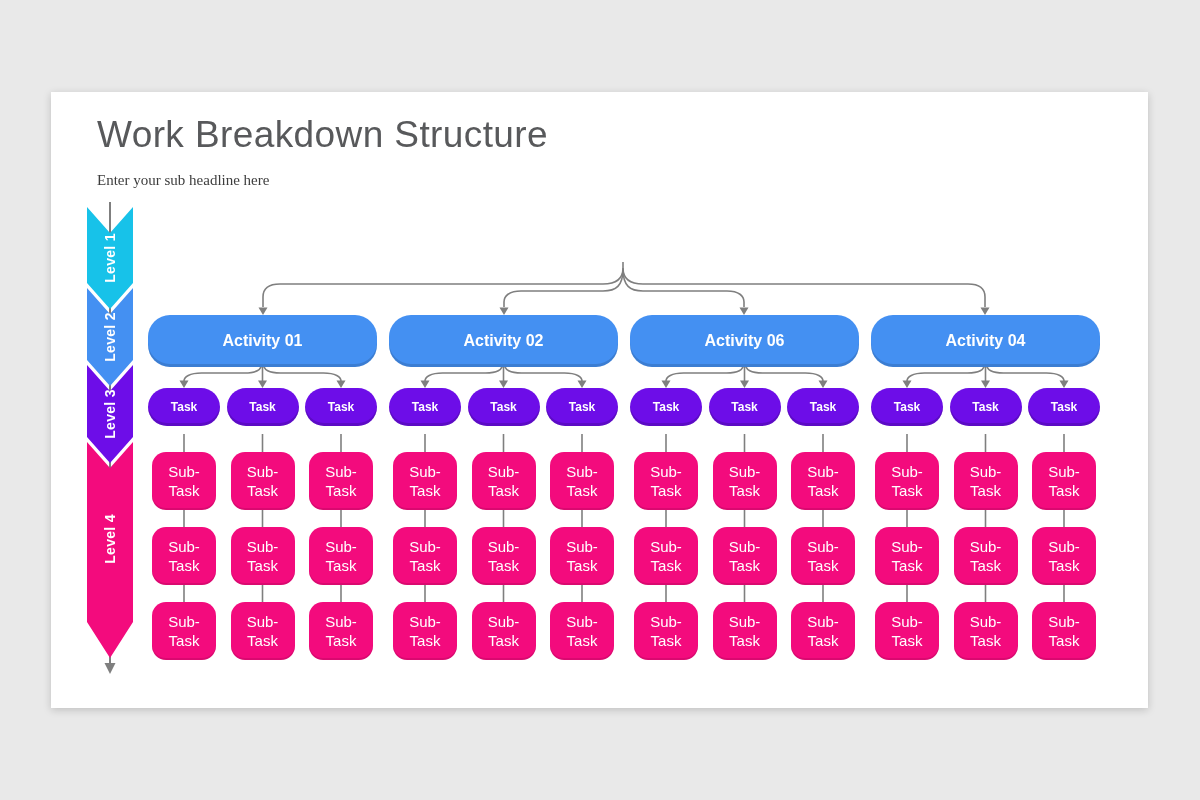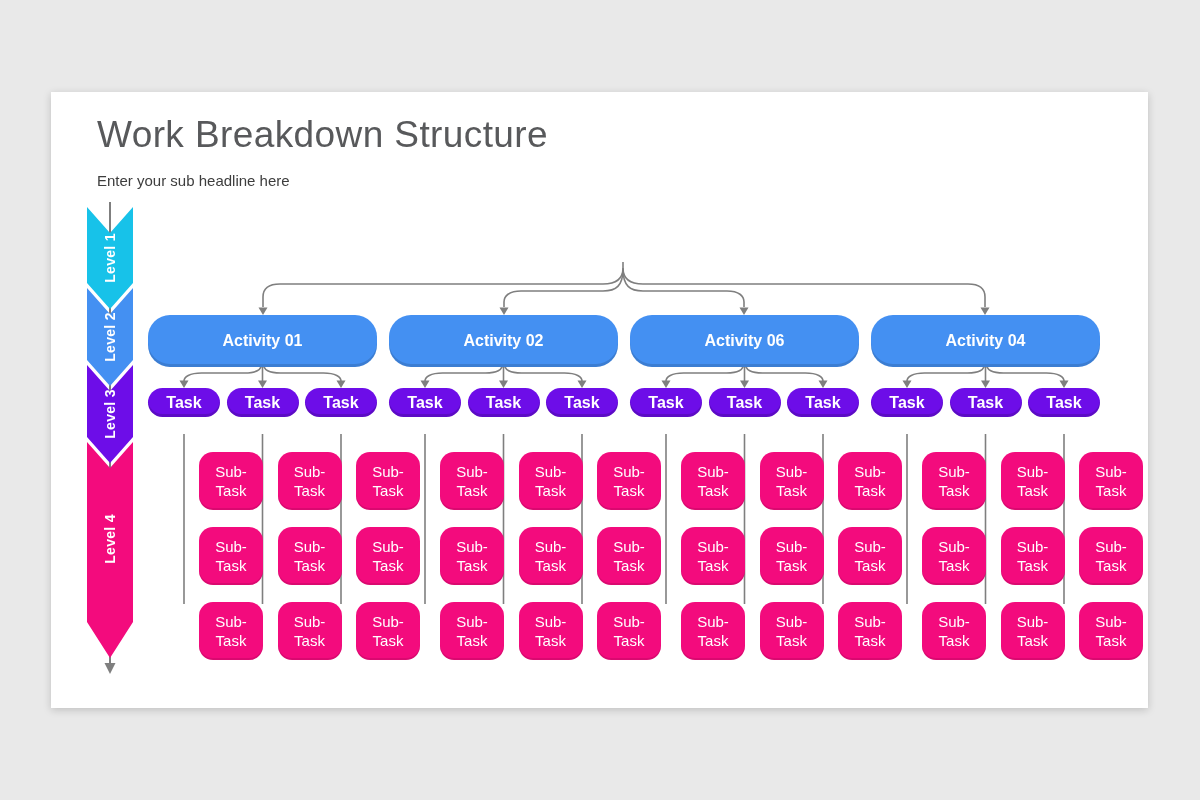--- a/index.html
+++ b/index.html
@@ -13,46 +13,46 @@
     background:var(--card,#ffffff);
     box-shadow:0 2px 8px rgba(0,0,0,.18);
   }
   .page-title{
     position:absolute;left:46px;top:22px;margin:0;
     font-size:37px;font-weight:400;letter-spacing:.4px;
     color:var(--titlec,#58595b);
   }
   .page-subtitle{
     position:absolute;left:46px;top:80px;margin:0;
-    font-size:15px;font-weight:400;color:#3d3d3d;
+    font-size:15px;font-weight:400;color:#3d3d3d;font-family:Liberation Serif, serif;
   }
   svg.lines{position:absolute;left:0;top:0;pointer-events:none;}
   .node{
     position:absolute;display:flex;align-items:center;justify-content:center;
     color:#fff;font-weight:700;box-sizing:border-box;text-align:center;
   }
   .project{
     left:299px;top:127px;width:547px;height:43px;border-radius:22px;
     background:var(--c1,#17c2e9);font-size:16px;letter-spacing:.6px;
     box-shadow:inset 0 -3px 0 rgba(0,0,0,.13);
   }
   .activity{
     top:223px;width:229px;height:52px;border-radius:22px;
     background:var(--c2,#4490f2);font-size:16px;
     box-shadow:inset 0 -3px 0 rgba(0,0,0,.13);
   }
   .task{
-    top:296px;width:72px;height:29px;border-radius:23px;
-    background:var(--c3,#6d0de8);font-size:16px;
+    top:296px;width:72px;height:38px;border-radius:23px;
+    background:var(--c3,#6d0de8);font-size:12px;
     box-shadow:inset 0 -3px 0 rgba(0,0,0,.15);
   }
   .sub{
     width:64px;height:58px;border-radius:14px;
     background:var(--c4,#f30b7d);font-size:15px;font-weight:400;line-height:19px;
-    padding:15px 4px;box-shadow:inset 0 -2px 0 rgba(0,0,0,.10);margin-left:47px;
+    padding:15px 4px;box-shadow:inset 0 -2px 0 rgba(0,0,0,.10);
   }
   .level-label{
     position:absolute;transform:translate(-50%,-50%) rotate(-90deg);
     color:#fff;font-size:14px;font-weight:700;white-space:nowrap;letter-spacing:.3px;
   }
   .ch-line{stroke:var(--cg,#7f7f7f);stroke-width:2;fill:none;}
   .conn{stroke:var(--cg,#7f7f7f);stroke-width:1.6;fill:none;}
   .tri{fill:var(--cg,#7f7f7f);stroke:none;}
   .lv1{fill:var(--c1,#17c2e9);} .lv2{fill:var(--c2,#4490f2);}
   .lv3{fill:var(--c3,#6d0de8);} .lv4{fill:var(--c4,#f30b7d);}

